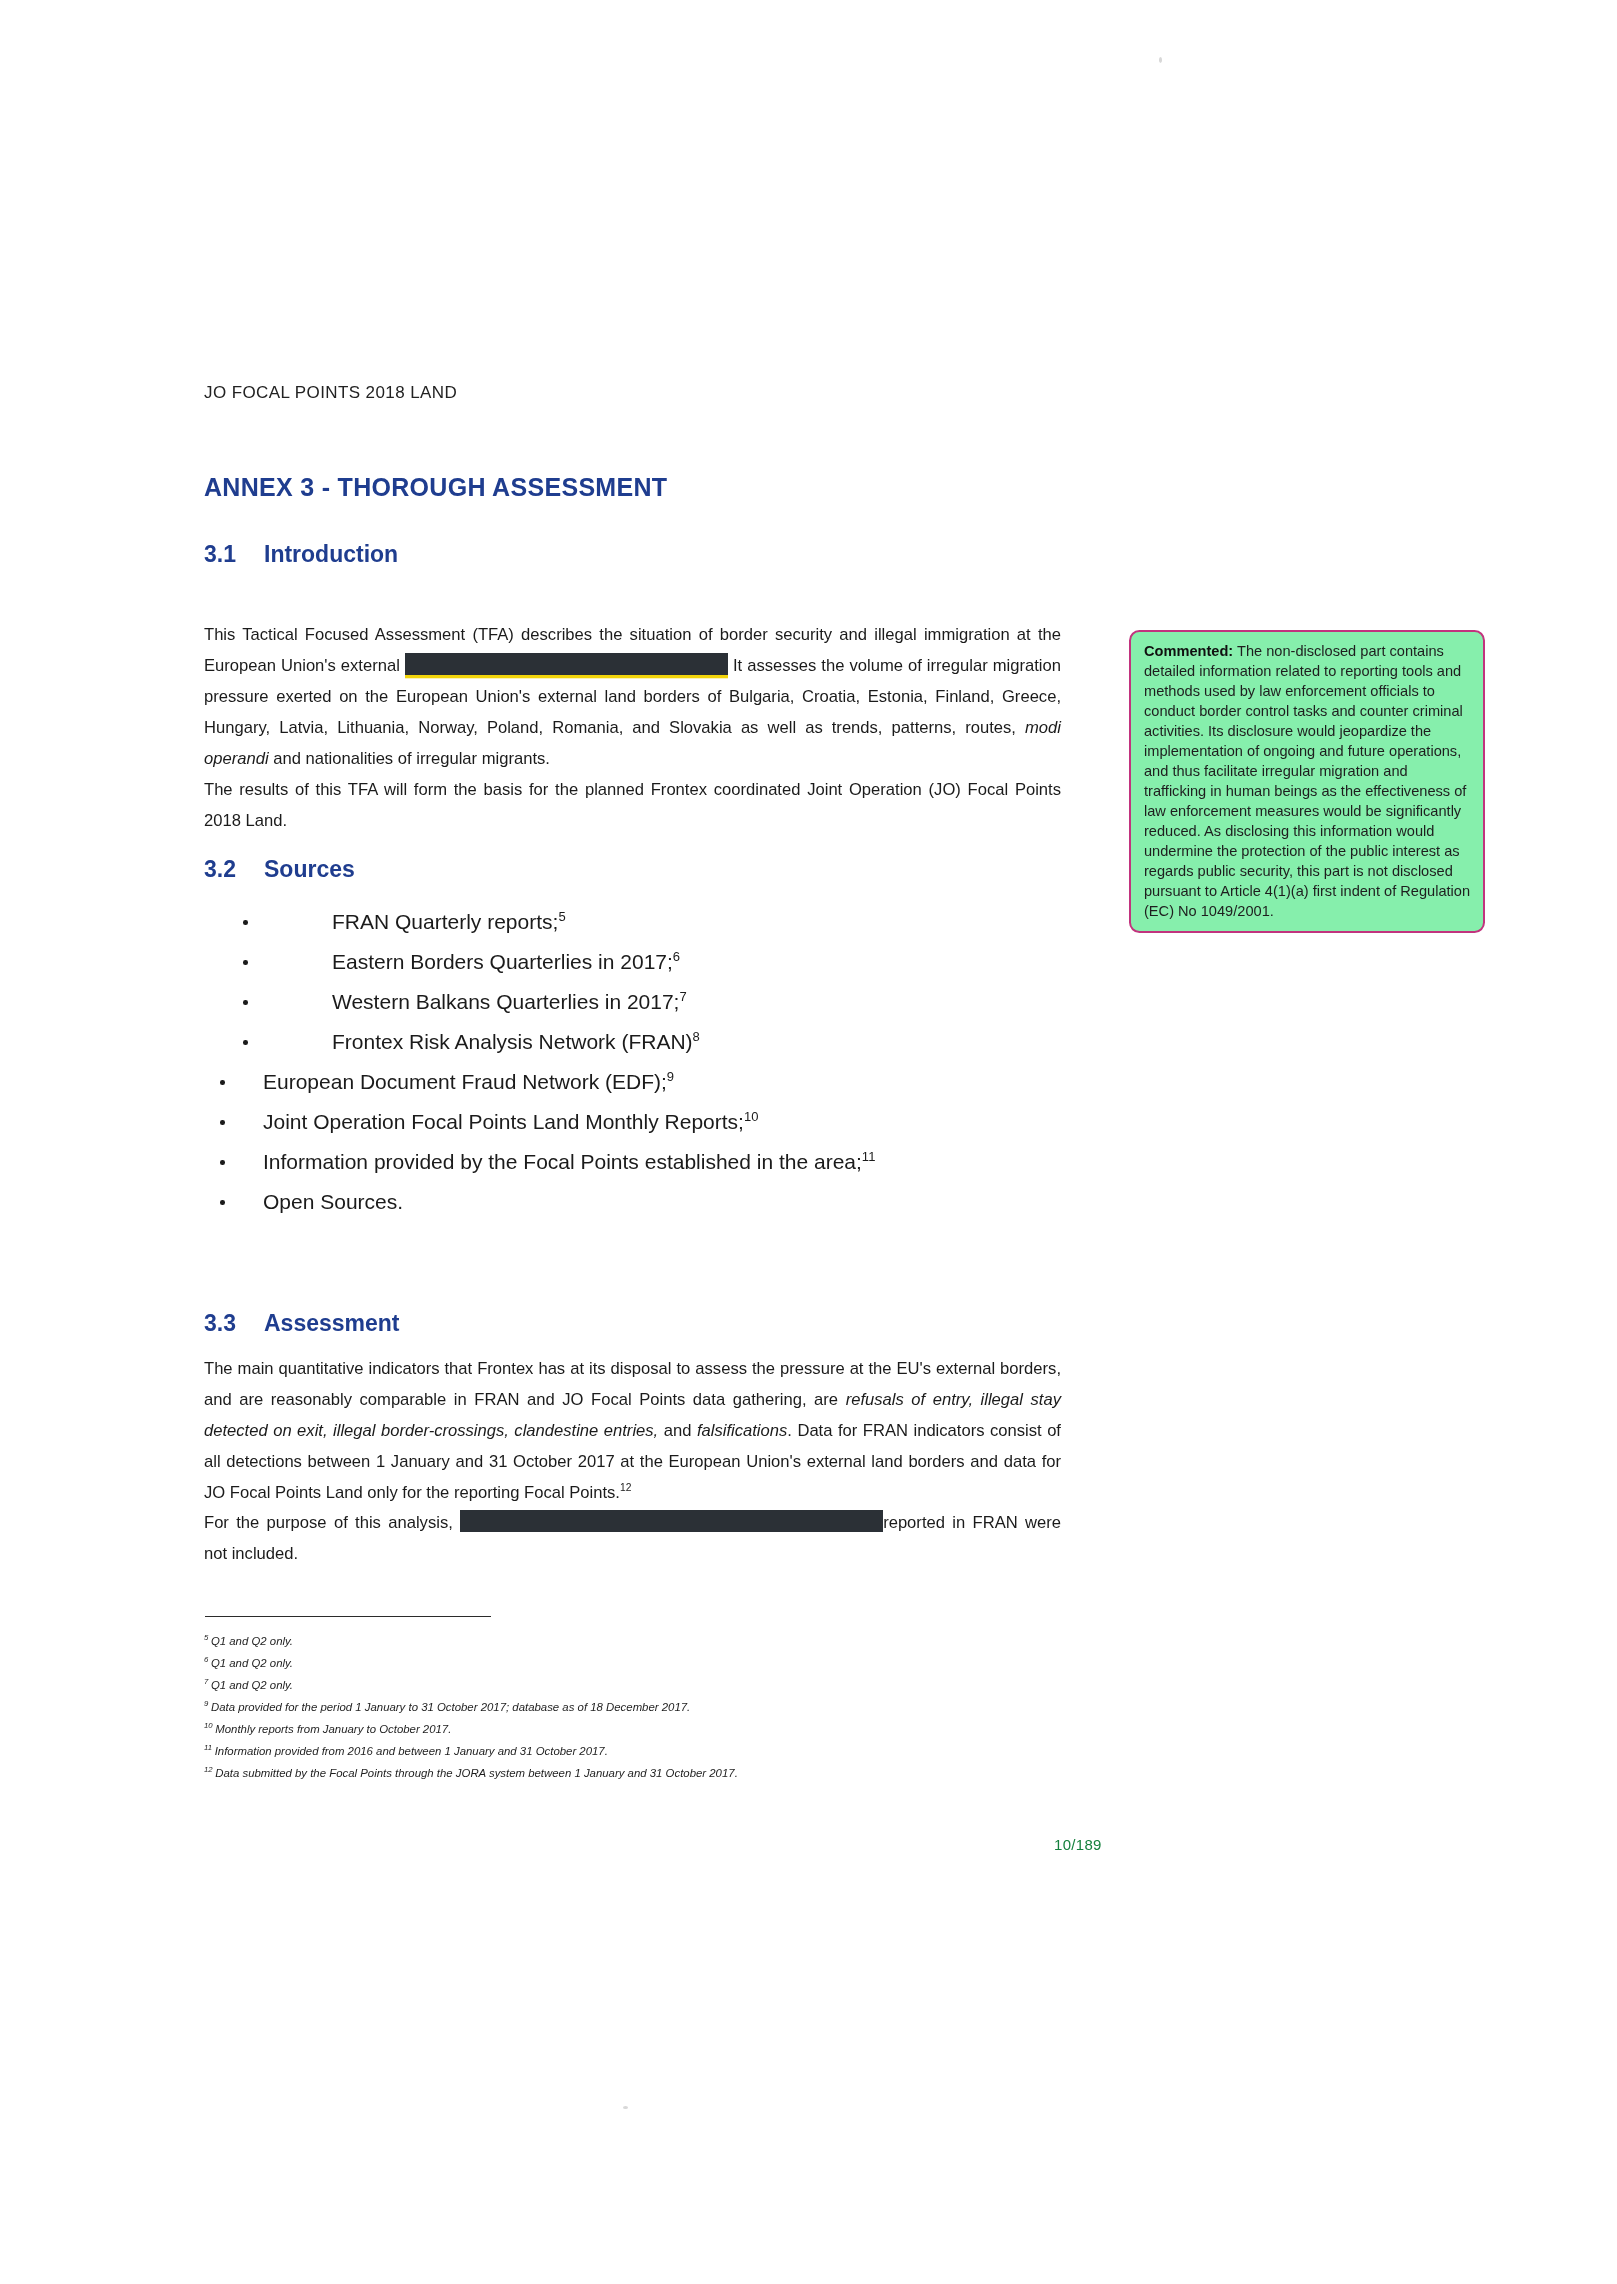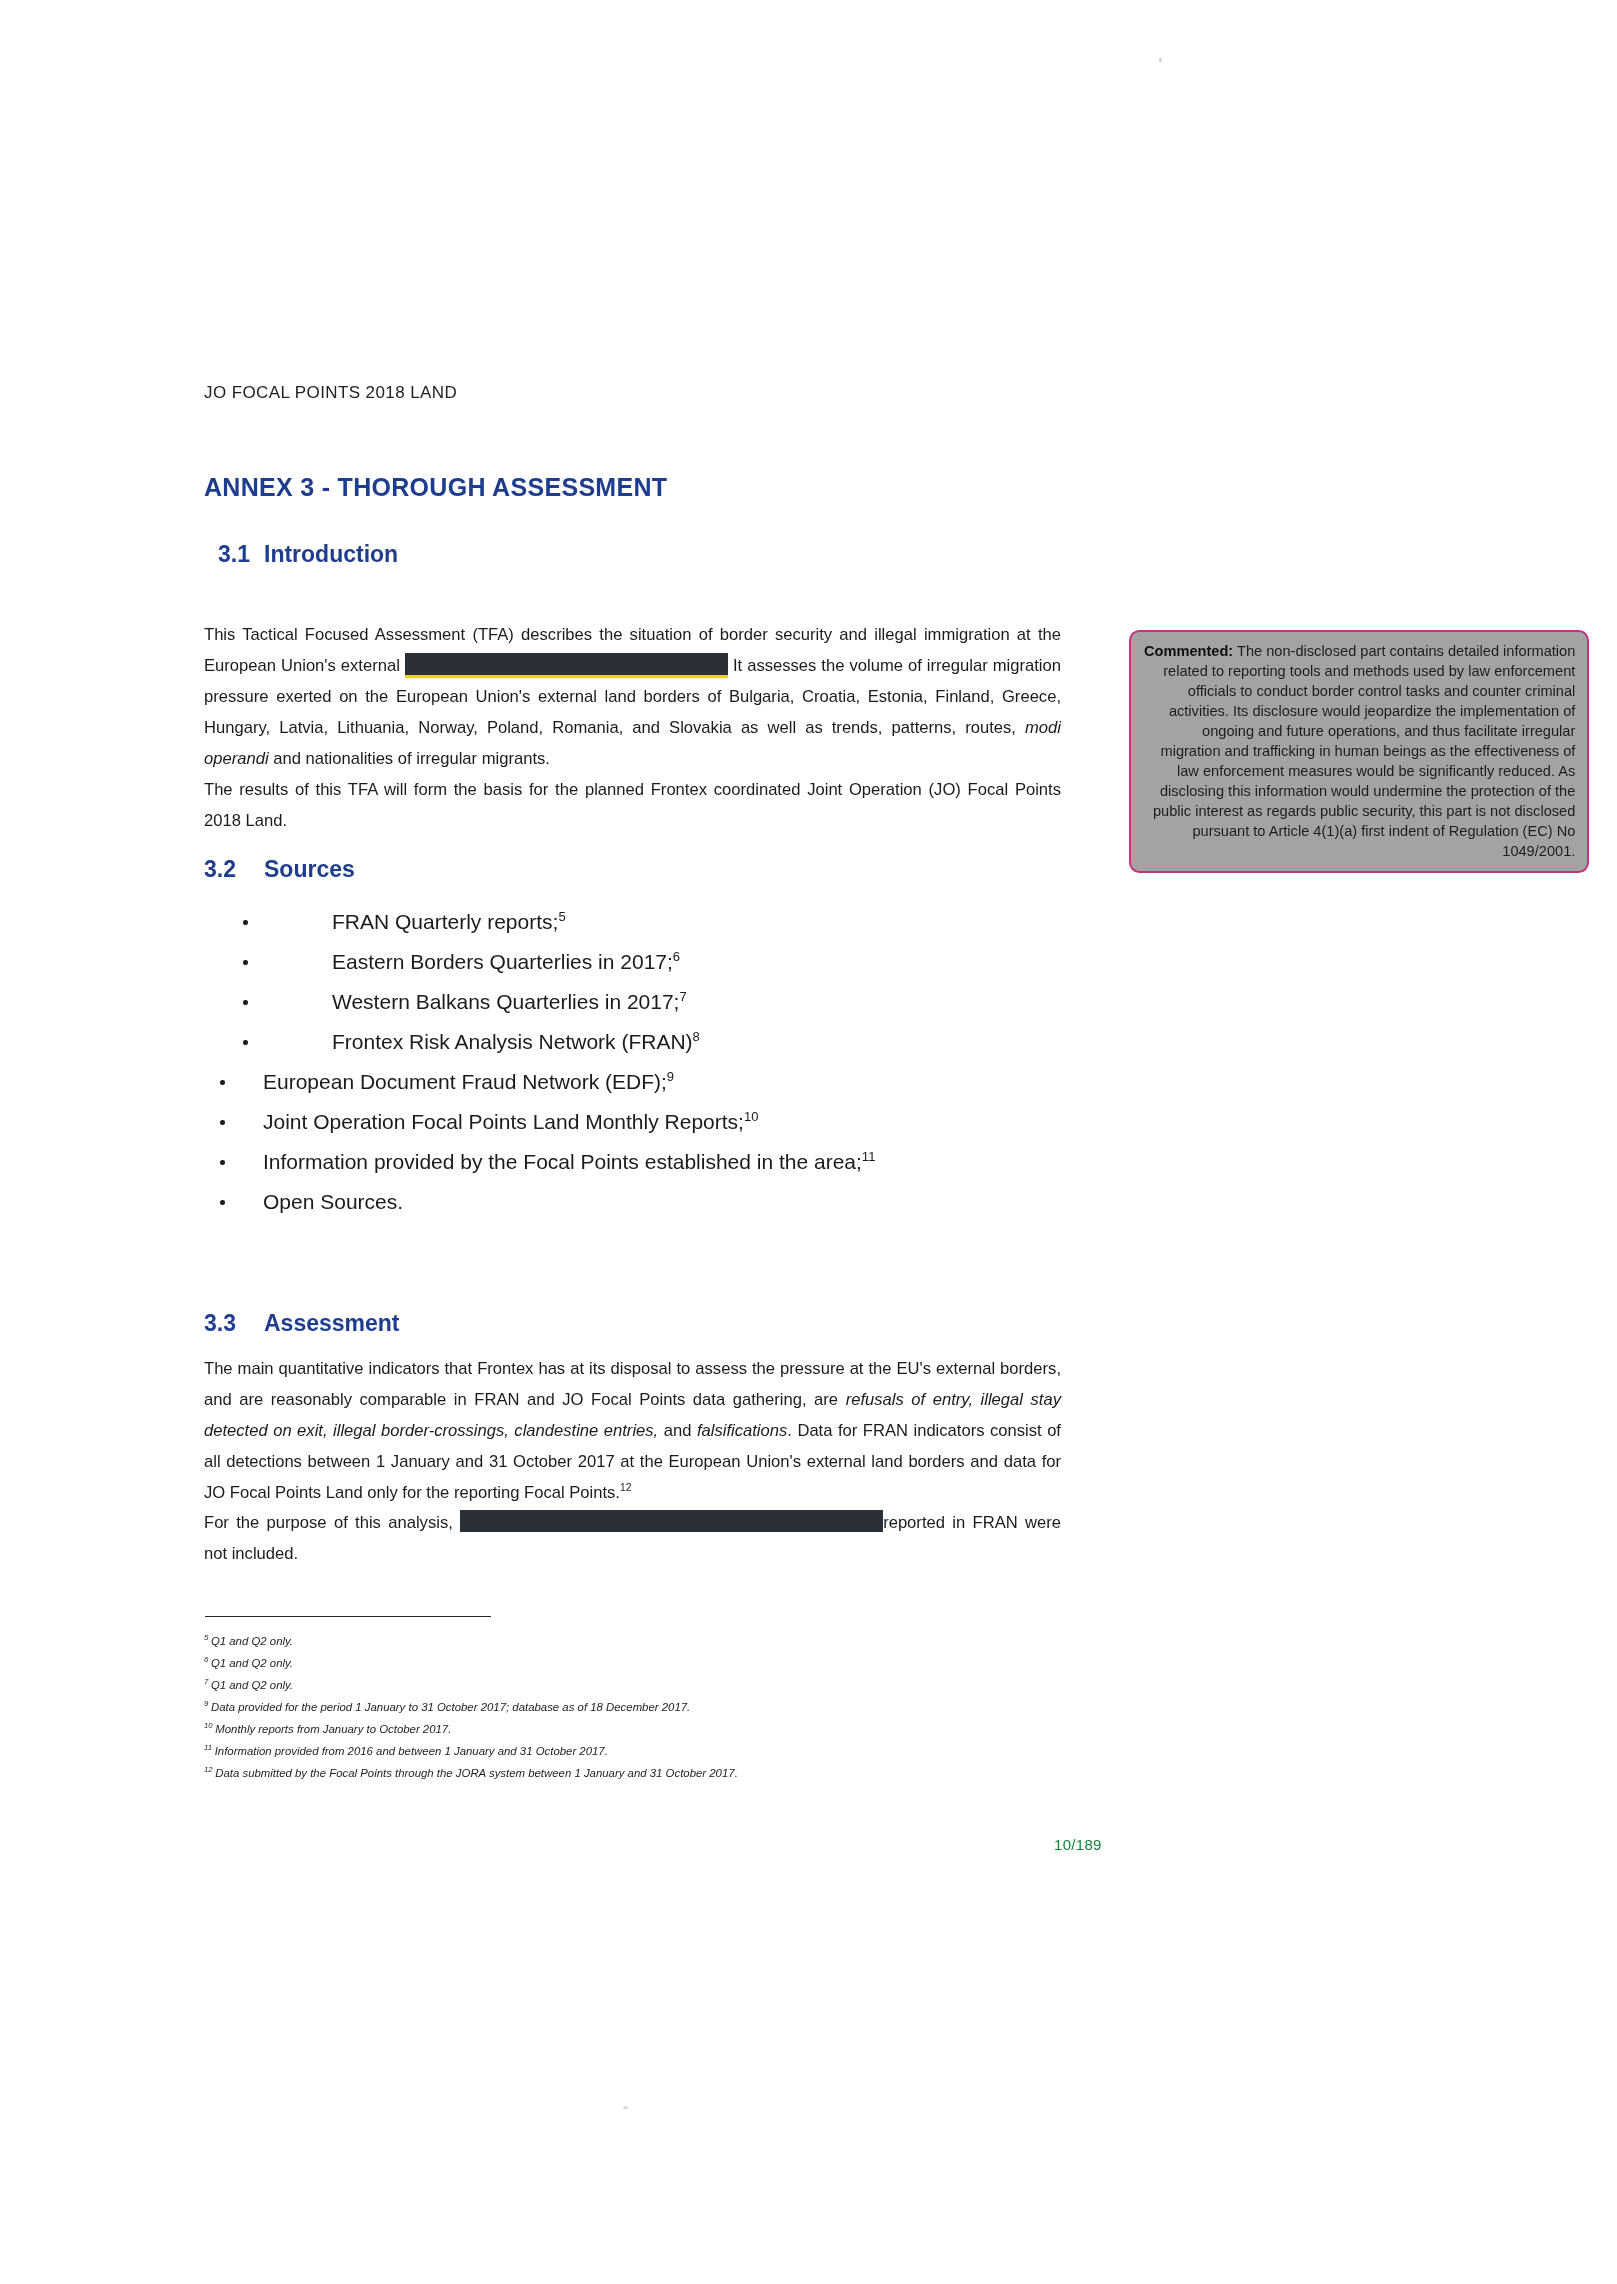--- a/index.html
+++ b/index.html
@@ -47,21 +47,21 @@
     left: 204px;
     font-size: 23px;
     font-weight: bold;
     color: #1f3d8f;
     white-space: nowrap;
   }
   .h2 .num {
     display: inline-block;
     width: 60px;
   }
-  #h2-introduction { top: 541px; text-align: center; }
+  #h2-introduction { top: 541px; }
   #h2-sources      { top: 856px; }
   #h2-assessment   { top: 1310px; }
 
   
   .body-col {
     position: absolute;
     left: 204px;
     width: 857px;
     font-size: 16.6px;
     line-height: 31px;
@@ -124,30 +124,30 @@
   .source-list li.deep .dot { left: 39px; }
   .source-list li.deep .txt { left: 128px; }
   .source-list li.shallow .dot { left: 16.3px; }
   .source-list li.shallow .txt { left: 59px; }
 
   
   .comment-box {
     position: absolute;
     left: 1129px;
     top: 630px;
-    width: 460px;
+    width: 356px;
     box-sizing: border-box;
     padding: 9px 11.7px 10.4px 13px;
-    background: #a3a3a3;
+    background: #86efac;
     border: 2px solid #c2337e;
     border-radius: 10.4px;
     font-size: 14.6px;
     line-height: 20px;
     color: #1e1e1e;
-    text-align: right;
+    text-align: left;
   }
   .comment-box .lead {
     font-weight: bold;
     color: #101010;
   }
 
   
   .footnote-rule {
     position: absolute;
     left: 205px;

